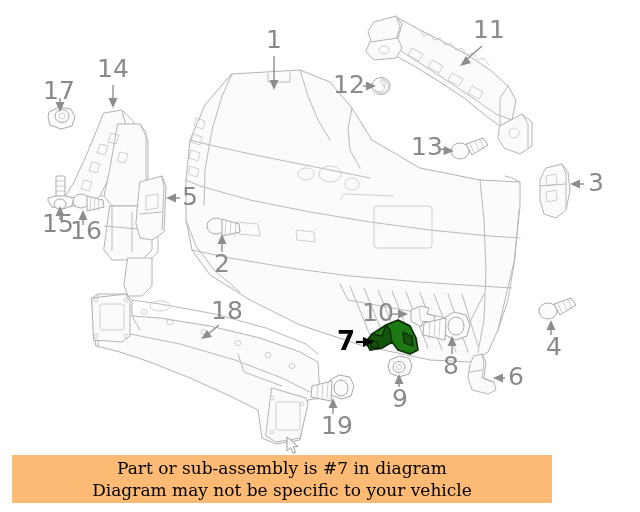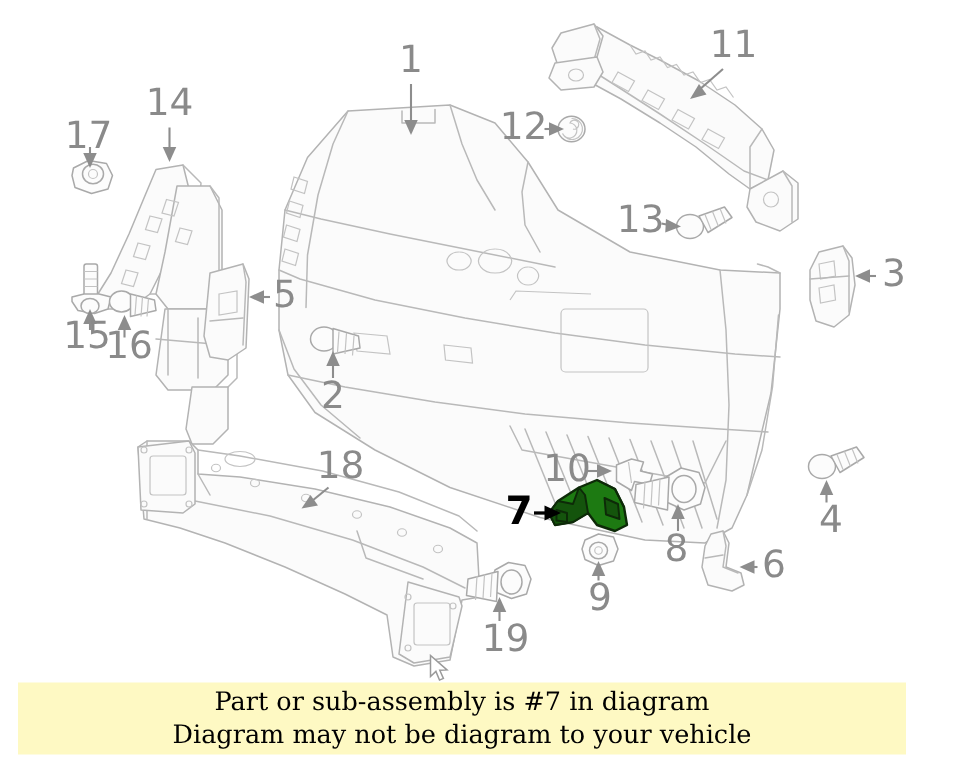--- a/index.html
+++ b/index.html
@@ -93,23 +93,23 @@
     font-size: 26px;
     font-weight: 700;
     fill: #000000;
     text-anchor: middle;
     dominant-baseline: middle;
   }
   #banner {
     position: absolute;
     left: 12px;
     top: 455px;
-    width: 592px;
+    width: 540px;
     height: 48px;
-    background: #fef9c3;
+    background: #fdba74;
     display: flex;
     flex-direction: column;
     align-items: center;
     justify-content: center;
     box-sizing: border-box;
   }
   #banner .bline {
     font-family: "DejaVu Serif", serif;
     font-size: 17px;
     line-height: 22px;
@@ -471,16 +471,16 @@
     </g>
 
   </svg>
 
   <svg id="cursor" viewBox="0 0 14 20">
     <path d="M1 1 L1 15 L4.6 11.6 L7 17.4 L9.6 16.3 L7.2 10.8 L12 10.6 Z" fill="#ffffff" stroke="#9a9a9a" stroke-width="1"></path>
   </svg>
 
   <div id="banner">
     <div class="bline">Part or sub-assembly is #7 in diagram</div>
-    <div class="bline">Diagram may not be diagram to your vehicle</div>
+    <div class="bline">Diagram may not be specific to your vehicle</div>
   </div>
 
 </div>
 
 </body></html>

